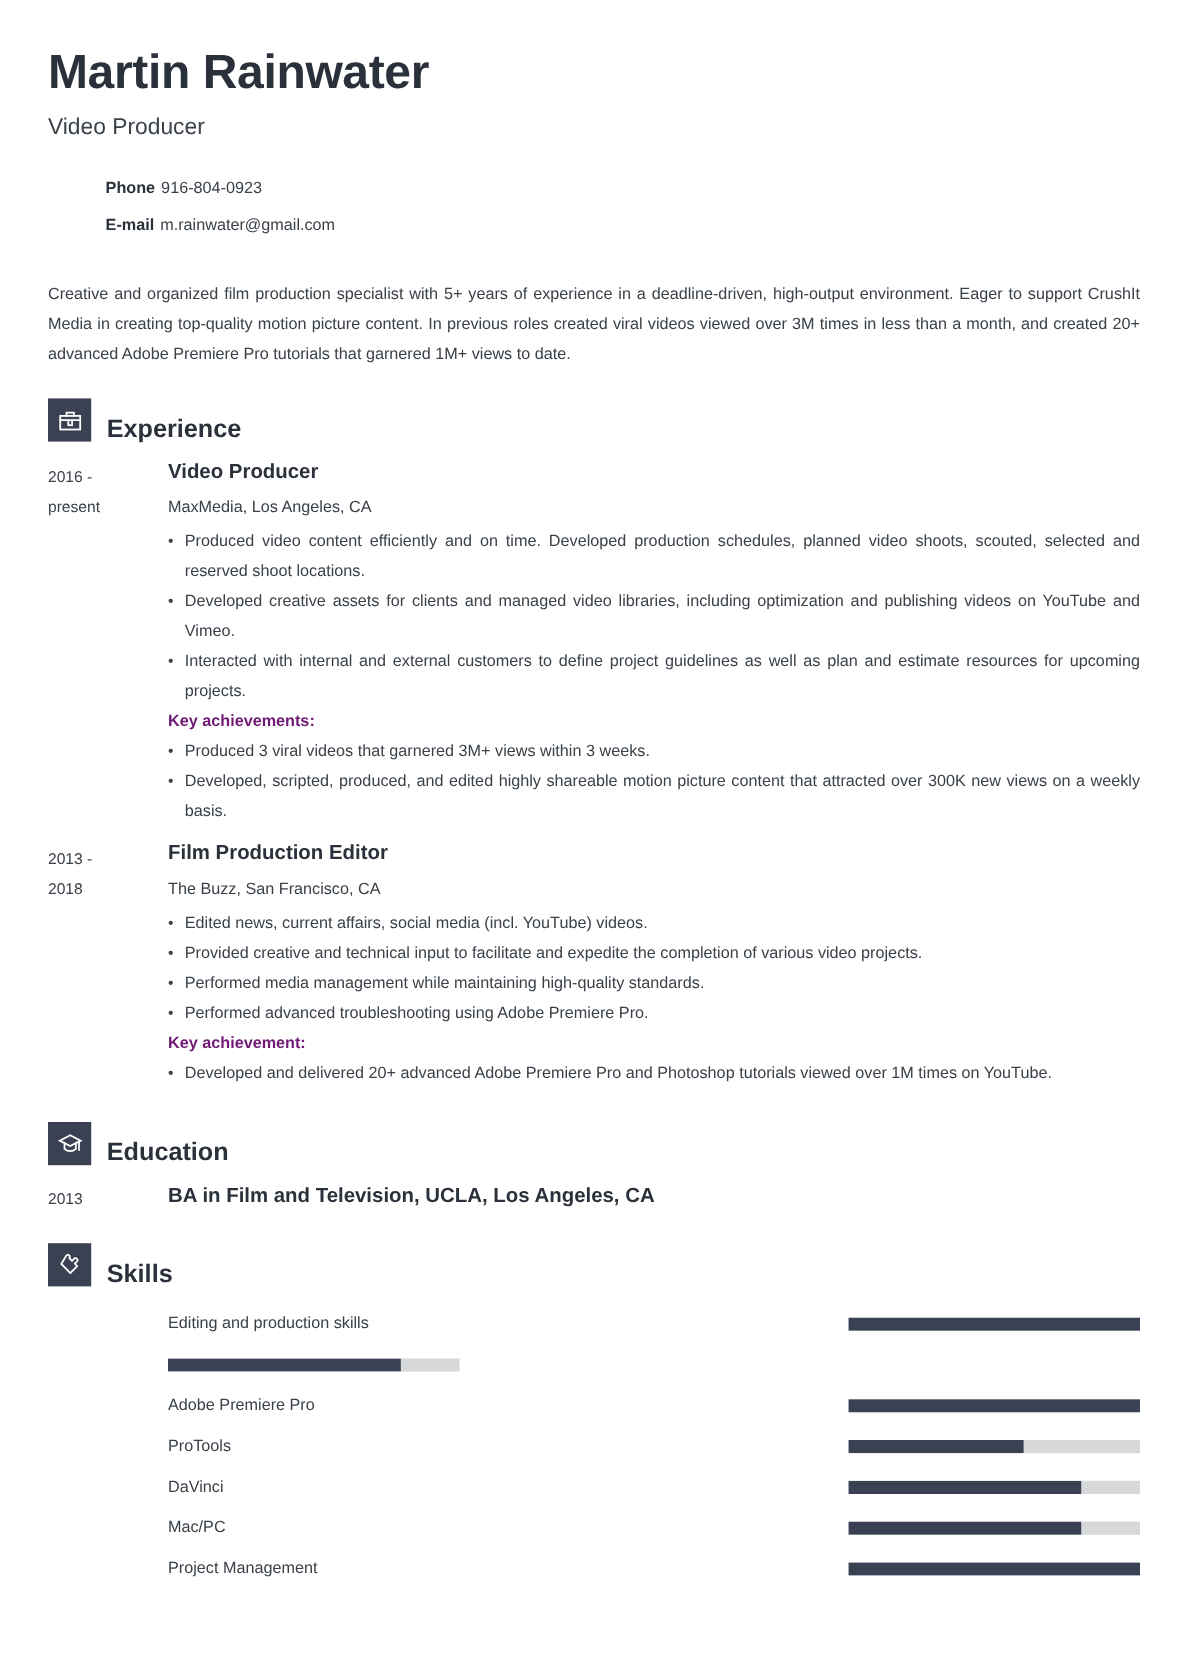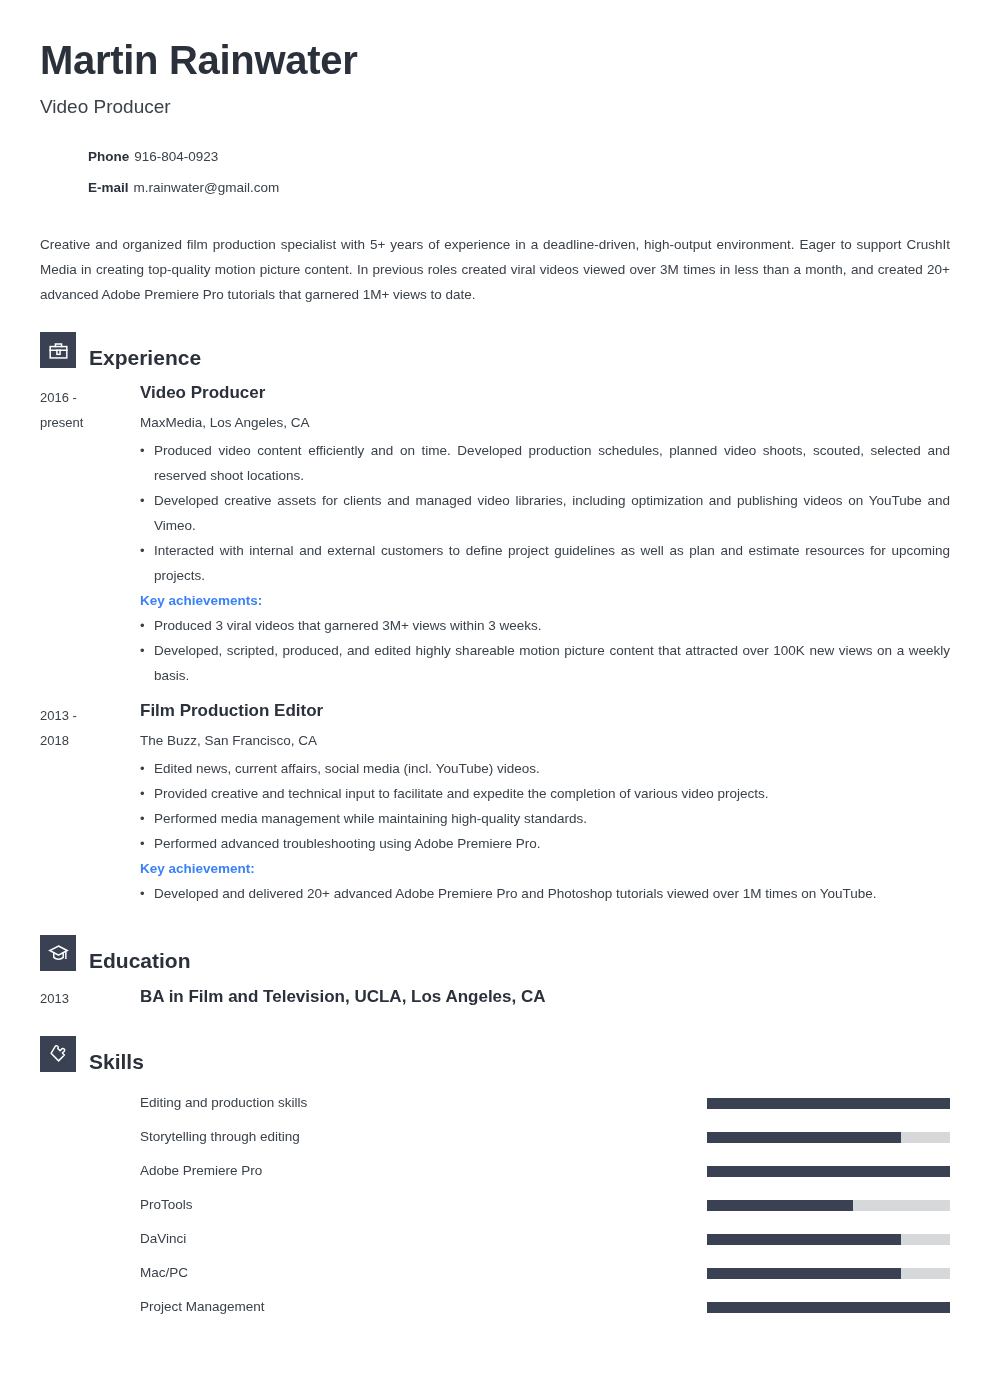--- a/index.html
+++ b/index.html
@@ -149,21 +149,21 @@
     content: "\2022";
     position: absolute;
     left: 0;
     top: 0;
     color: #3a4149;
     font-size: 13px;
   }
   .key-label {
     font-size: 13.5px;
     font-weight: bold;
-    color: #3b82f6;
+    color: #701a75;
     line-height: 1.85;
   }
 
   
   .edu-entry {
     display: flex;
     align-items: flex-start;
   }
   .edu-date {
     width: 100px;
@@ -255,21 +255,21 @@
         <div class="entry-title">Video Producer</div>
         <div class="entry-sub">MaxMedia, Los Angeles, CA</div>
         <ul class="bullets">
           <li>Produced video content efficiently and on time. Developed production schedules, planned video shoots, scouted, selected and reserved shoot locations.</li>
           <li>Developed creative assets for clients and managed video libraries, including optimization and publishing videos on YouTube and Vimeo.</li>
           <li>Interacted with internal and external customers to define project guidelines as well as plan and estimate resources for upcoming projects.</li>
         </ul>
         <div class="key-label">Key achievements:</div>
         <ul class="bullets">
           <li>Produced 3 viral videos that garnered 3M+ views within 3 weeks.</li>
-          <li>Developed, scripted, produced, and edited highly shareable motion picture content that attracted over 100K new views on a weekly basis.</li>
+          <li>Developed, scripted, produced, and edited highly shareable motion picture content that attracted over 300K new views on a weekly basis.</li>
         </ul>
       </div>
     </div>
 
     <div class="entry" style="margin-top:12px;">
       <div class="entry-date">
         <div>2013 -</div>
         <div>2018</div>
       </div>
       <div class="entry-body">
@@ -318,21 +318,20 @@
     </div>
 
     <div class="skills-wrap">
       <div class="skill-row">
         <span class="skill-name">Editing and production skills</span>
         <span class="skill-bar">
             <span class="skill-bar-fill" style="width: 100%;"></span>
           </span>
       </div>
       <div class="skill-row">
-        <span class="skill-name">Storytelling through editing</span>
         <span class="skill-bar">
             <span class="skill-bar-fill" style="width: 80%;"></span>
           </span>
       </div>
       <div class="skill-row">
         <span class="skill-name">Adobe Premiere Pro</span>
         <span class="skill-bar">
             <span class="skill-bar-fill" style="width: 100%;"></span>
           </span>
       </div>

